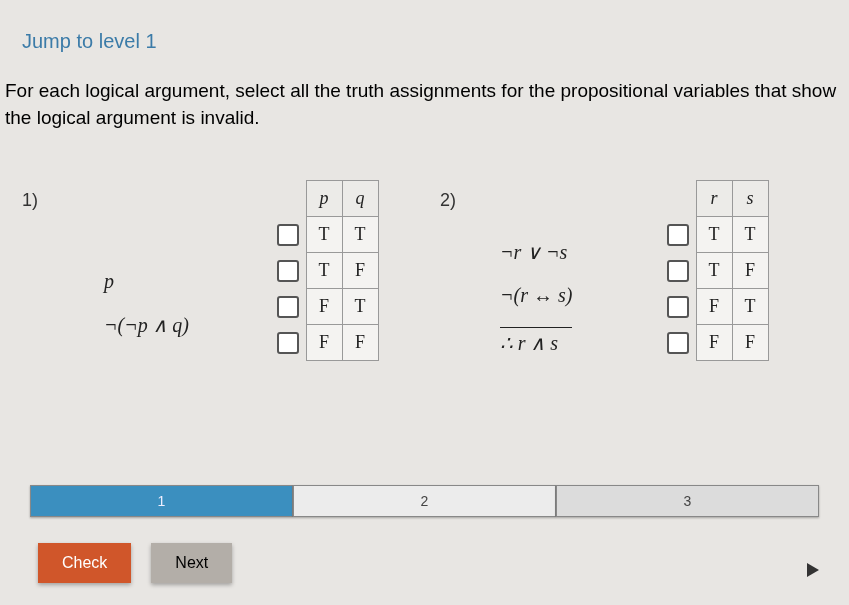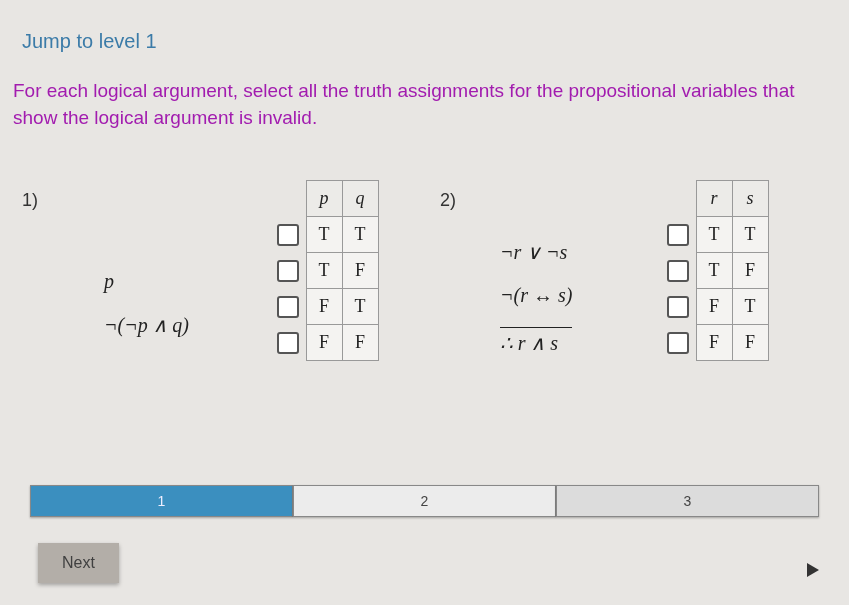--- a/index.html
+++ b/index.html
@@ -18,25 +18,25 @@
     position: absolute;
     top: 30px;
     left: 22px;
     color: #3b7ba8;
     font-size: 20px;
     cursor: pointer;
   }
   .instructions {
     position: absolute;
     top: 78px;
-    left: 13px;
+    left: 5px;
     right: 10px;
     font-size: 19px;
     line-height: 1.4;
-    color: #a21caf;
+    color: #000000;
   }
   .problem {
     position: absolute;
     top: 190px;
   }
   .problem-1 { left: 22px; width: 255px; }
   .problem-2 { left: 440px; width: 205px; }
   .problem-num {
     font-size: 18px;
     color: #333;
@@ -131,21 +131,21 @@
   }
   .btn {
     padding: 11px 24px;
     font-size: 16px;
     color: #fff;
     cursor: pointer;
     border: none;
     box-shadow: 0 2px 4px rgba(0,0,0,.3);
   }
   .btn-check { background: #d0562a; }
-  .btn-next  { background: #b3aea8; color:#404040; }
+  .btn-next  { background: #b3aea8; color:#000000; }
   .play-icon {
     position: absolute;
     bottom: 28px;
     right: 30px;
     width: 0; height: 0;
     border-left: 12px solid #333;
     border-top: 7px solid transparent;
     border-bottom: 7px solid transparent;
     cursor: pointer;
   }
@@ -234,16 +234,17 @@
 </tbody>
   </table>
 
 <div class="progress-bar">
   <div class="prog-seg prog-1">1</div>
   <div class="prog-seg prog-2">2</div>
   <div class="prog-seg prog-3">3</div>
 </div>
 
 <div class="buttons">
+  <button class="btn btn-check">Check</button>
   <button class="btn btn-next">Next</button>
 </div>
 
 <div class="play-icon"></div>
 
 </body></html>

